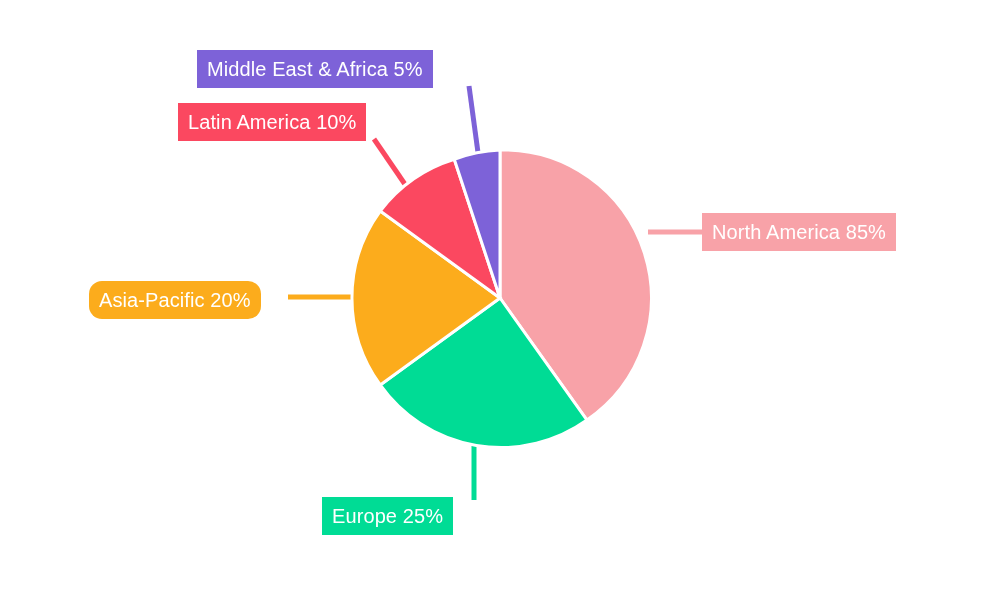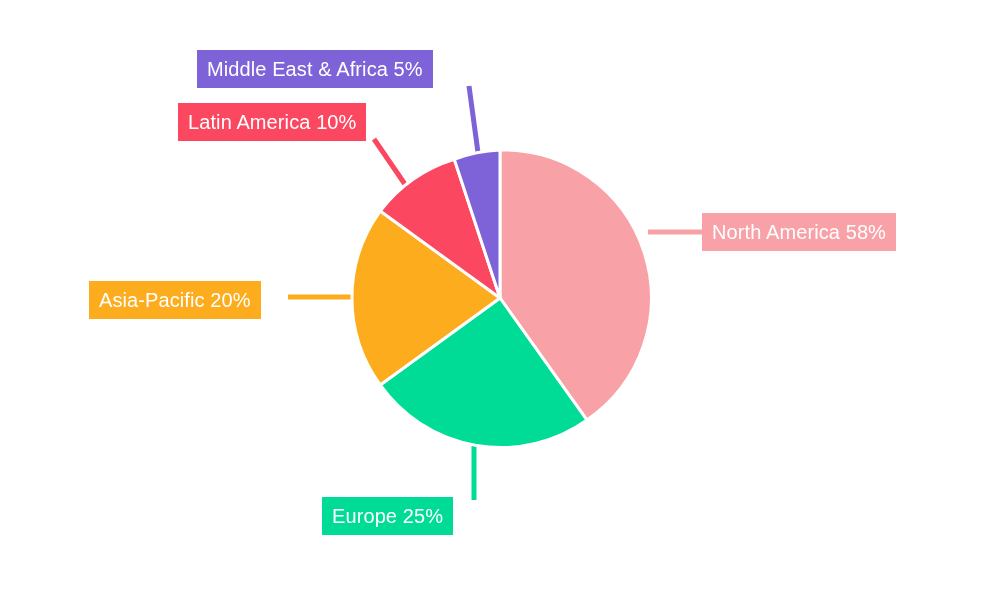--- a/index.html
+++ b/index.html
@@ -69,24 +69,24 @@
 
   <div class="label-box" style="left:197px; top:50px; background:#7d62d8;">
     <span>Middle East &amp; Africa 5%</span>
   </div>
 
   <div class="label-box" style="left:160px; top:103px; background:#fb4860;margin-left:18px;">
     <span>Latin America 10%</span>
   </div>
 
   <div class="label-box" style="left:702px; top:213px; background:#f8a2a8;">
-    <span>North America 58%</span>
+    <span>North America 85%</span>
   </div>
 
-  <div class="label-box" style="left:89px; top:281px; background:#fcac1c;">
+  <div class="label-box" style="left:89px; top:281px; background:#fcac1c;border-radius:13px;">
     <span>Asia-Pacific 20%</span>
   </div>
 
   <div class="label-box" style="left:322px; top:497px; background:#00dc95;">
     <span>Europe 25%</span>
   </div>
 
 </div>
 
 </body></html>

